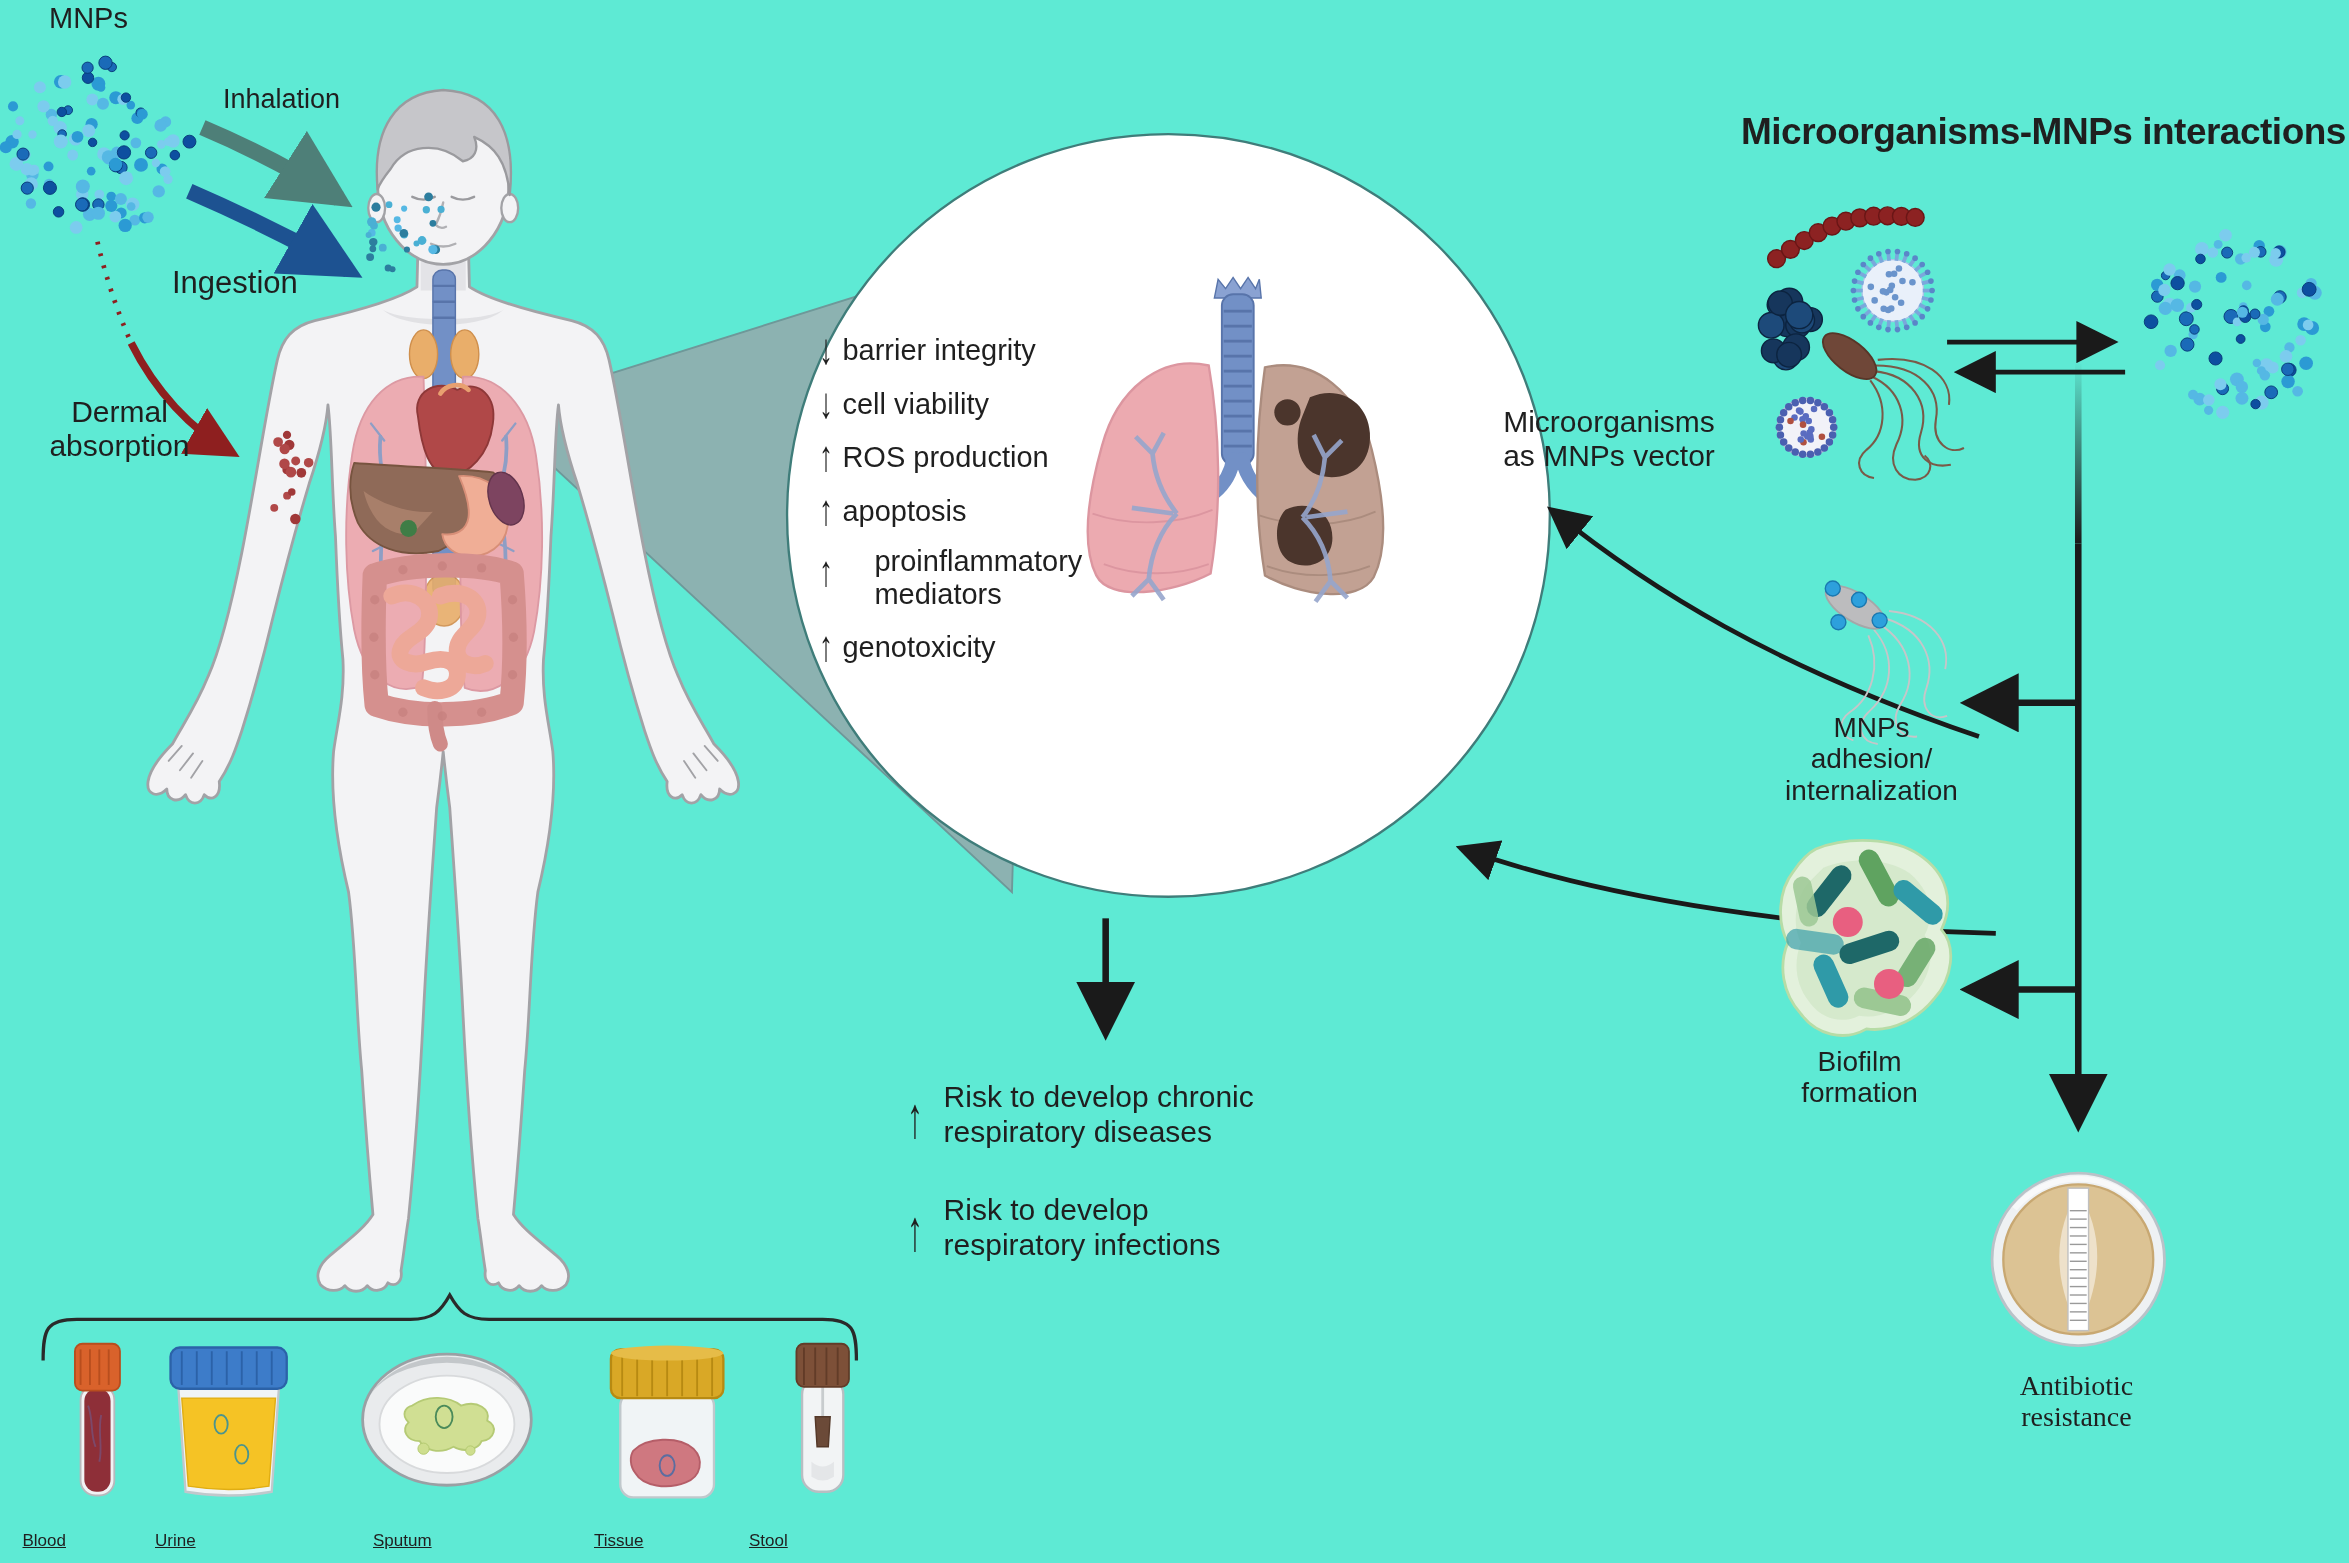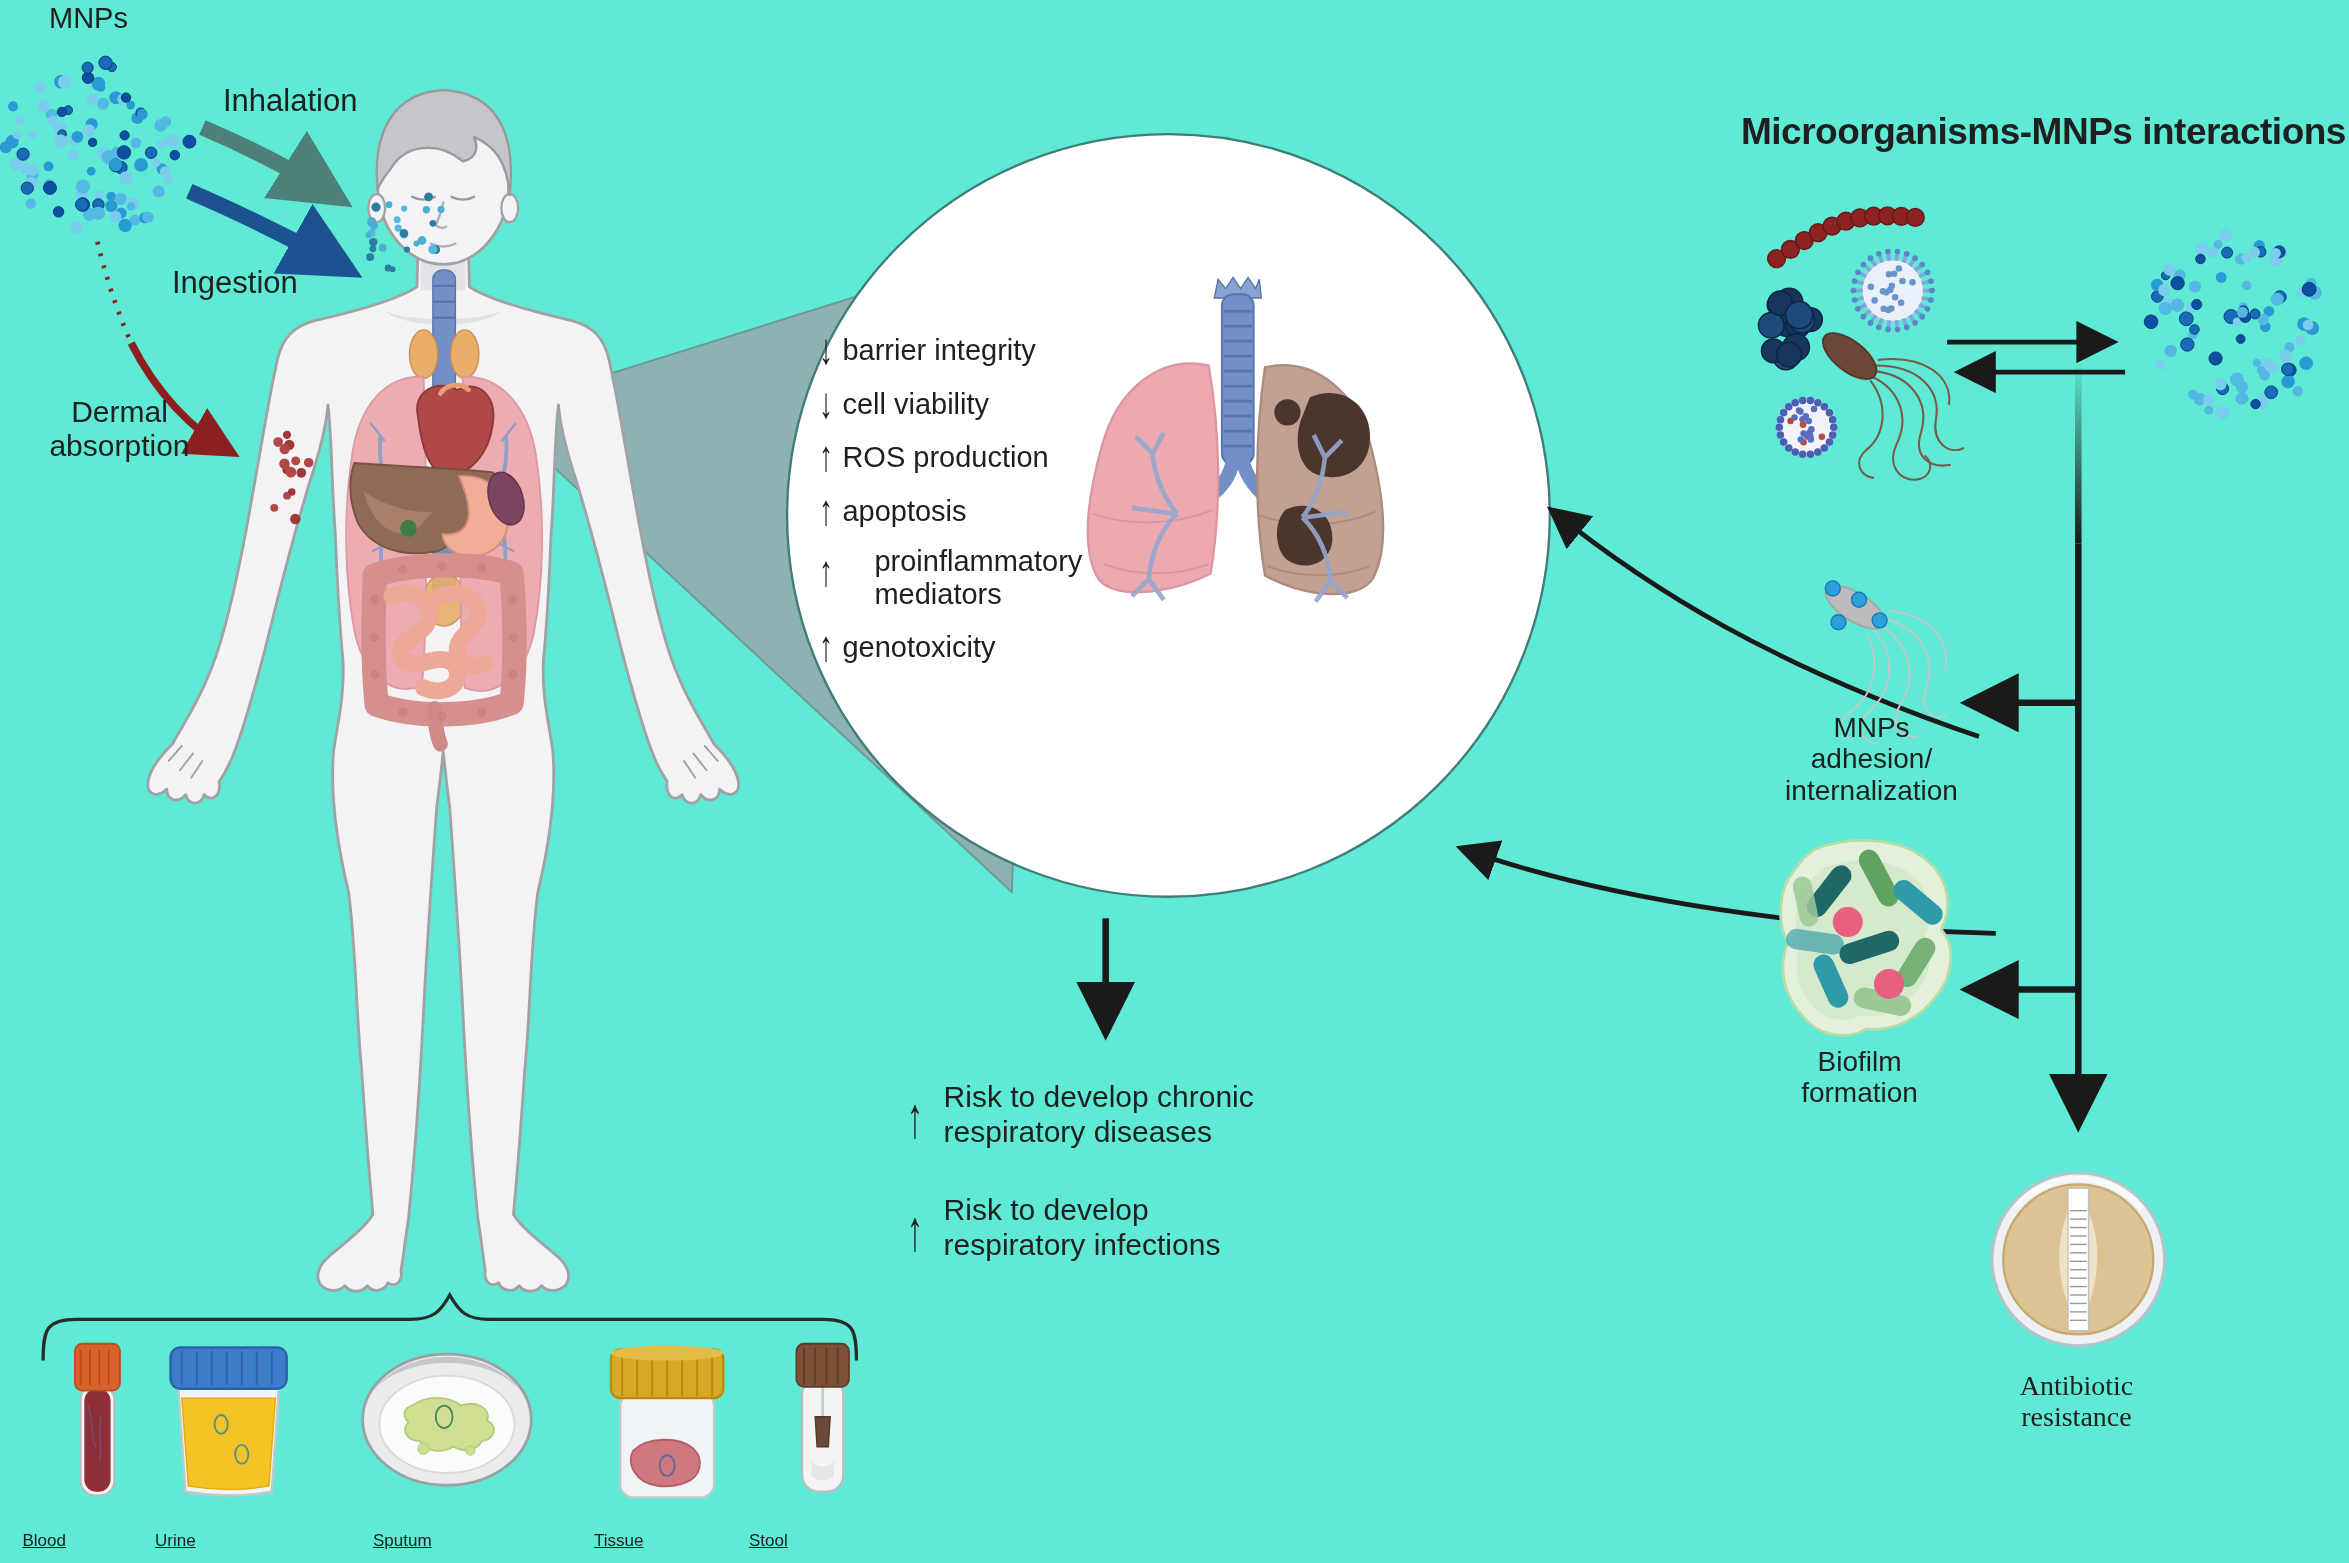--- a/index.html
+++ b/index.html
@@ -751,21 +751,21 @@
             <line x1="858" y1="1438" x2="858" y2="1478"></line>
             <line x1="870" y1="1438" x2="870" y2="1478"></line>
             <line x1="882" y1="1438" x2="882" y2="1478"></line>
             <line x1="894" y1="1438" x2="894" y2="1478"></line>
           </g>
     </g>
   </g>
 </svg>
 
 <div class="lbl fs31" style="left:49px;top:1.9px;">MNPs</div>
-<div class="lbl" style="left:223px;top:84px;font-size:31px;">Inhalation</div>
+<div class="lbl" style="left:223px;top:84px;font-size:27px;">Inhalation</div>
 <div class="lbl" style="left:172px;top:266px;font-size:31px;">Ingestion</div>
 <div class="lbl pre fs32" style="left:26px;top:395px;width:187px;">Dermal
 absorption</div>
 
 <div class="lbl fs40" style="left:1741px;top:111px;letter-spacing:-0.5px;">Microorganisms-MNPs interactions</div>
 
 <div class="effect" style="left:819px;top:334px;">
   <span class="arr">↓</span>
   <span class="txt">barrier integrity</span>
 </div>
@@ -795,20 +795,22 @@
   <span class="arr">↑</span>
   <span class="txt">Risk to develop chronic
 respiratory diseases</span>
 </div>
 <div class="risk" style="left:907px;top:1192px;">
   <span class="arr">↑</span>
   <span class="txt" style="width:319px;">Risk to develop
 respiratory infections</span>
 </div>
 
+<div class="lbl pre fs32" style="left:1459px;top:405px;width:300px;">Microorganisms
+as MNPs vector</div>
 <div class="lbl pre fs30" style="left:1778px;top:712px;width:187px;">MNPs
 adhesion/
 internalization</div>
 <div class="lbl pre fs30" style="left:1766px;top:1046px;width:187px;">Biofilm
 formation</div>
 <div class="lbl pre fs30" style="left:1983px;top:1370px;width:187px;font-family:Liberation Serif, serif;">Antibiotic
 resistance</div>
 
 <div class="cap" style="left:22.5px;top:1531px;">Blood</div>
 <div class="cap" style="left:155px;top:1531px;">Urine</div>

